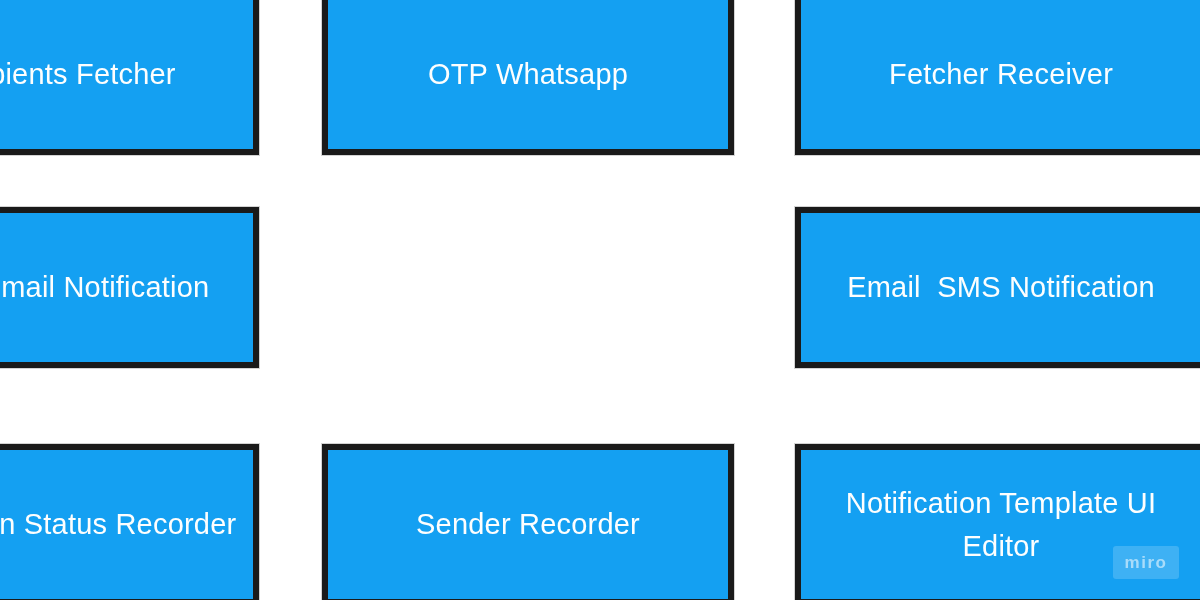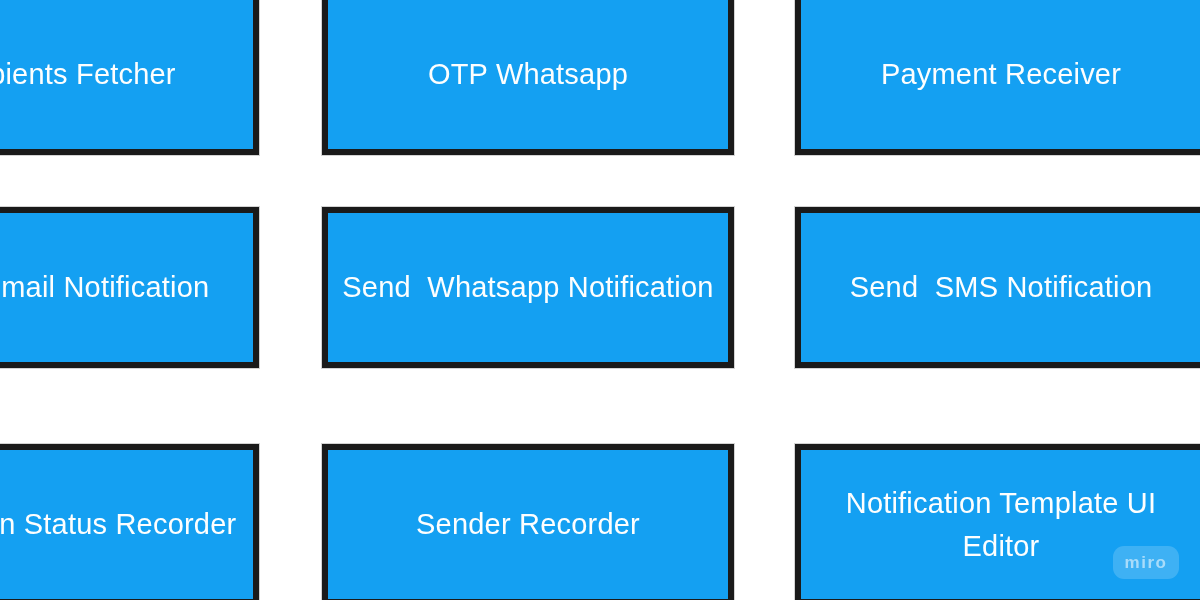--- a/index.html
+++ b/index.html
@@ -47,21 +47,21 @@
   .r2 { top: 207px; }
   .r3 { top: 444px; }
 
   .watermark {
     position: absolute;
     left: 1113px;
     top: 546px;
     width: 66px;
     height: 33px;
     background: rgba(255,255,255,0.18);
-    border-radius: 11px;
+    border-radius: 3px;
     display: flex;
     align-items: center;
     justify-content: center;
     color: rgba(255,255,255,0.55);
     font-size: 17px;
     font-weight: bold;
     letter-spacing: 1.5px;
   }
 </style>
 </head>
@@ -69,31 +69,28 @@
 
 <div class="canvas">
 
   <div class="box c1 r1">
     <span class="label">Recipients Fetcher</span>
   </div>
   <div class="box c2 r1">
     <span class="label">OTP Whatsapp</span>
   </div>
   <div class="box c3 r1">
-    <span class="label">Payment Receiver</span>
+    <span class="label">Fetcher Receiver</span>
   </div>
 
   <div class="box c1 r2">
     <span class="label">Send  Email Notification</span>
   </div>
-  <div class="box c2 r2">
-    <span class="label">Send  Whatsapp Notification</span>
-  </div>
   <div class="box c3 r2">
-    <span class="label">Send  SMS Notification</span>
+    <span class="label">Email  SMS Notification</span>
   </div>
 
   <div class="box c1 r3">
     <span class="label">Notification Status Recorder</span>
   </div>
   <div class="box c2 r3">
     <span class="label">Sender Recorder</span>
   </div>
   <div class="box c3 r3">
     <span class="label">Notification Template UI

